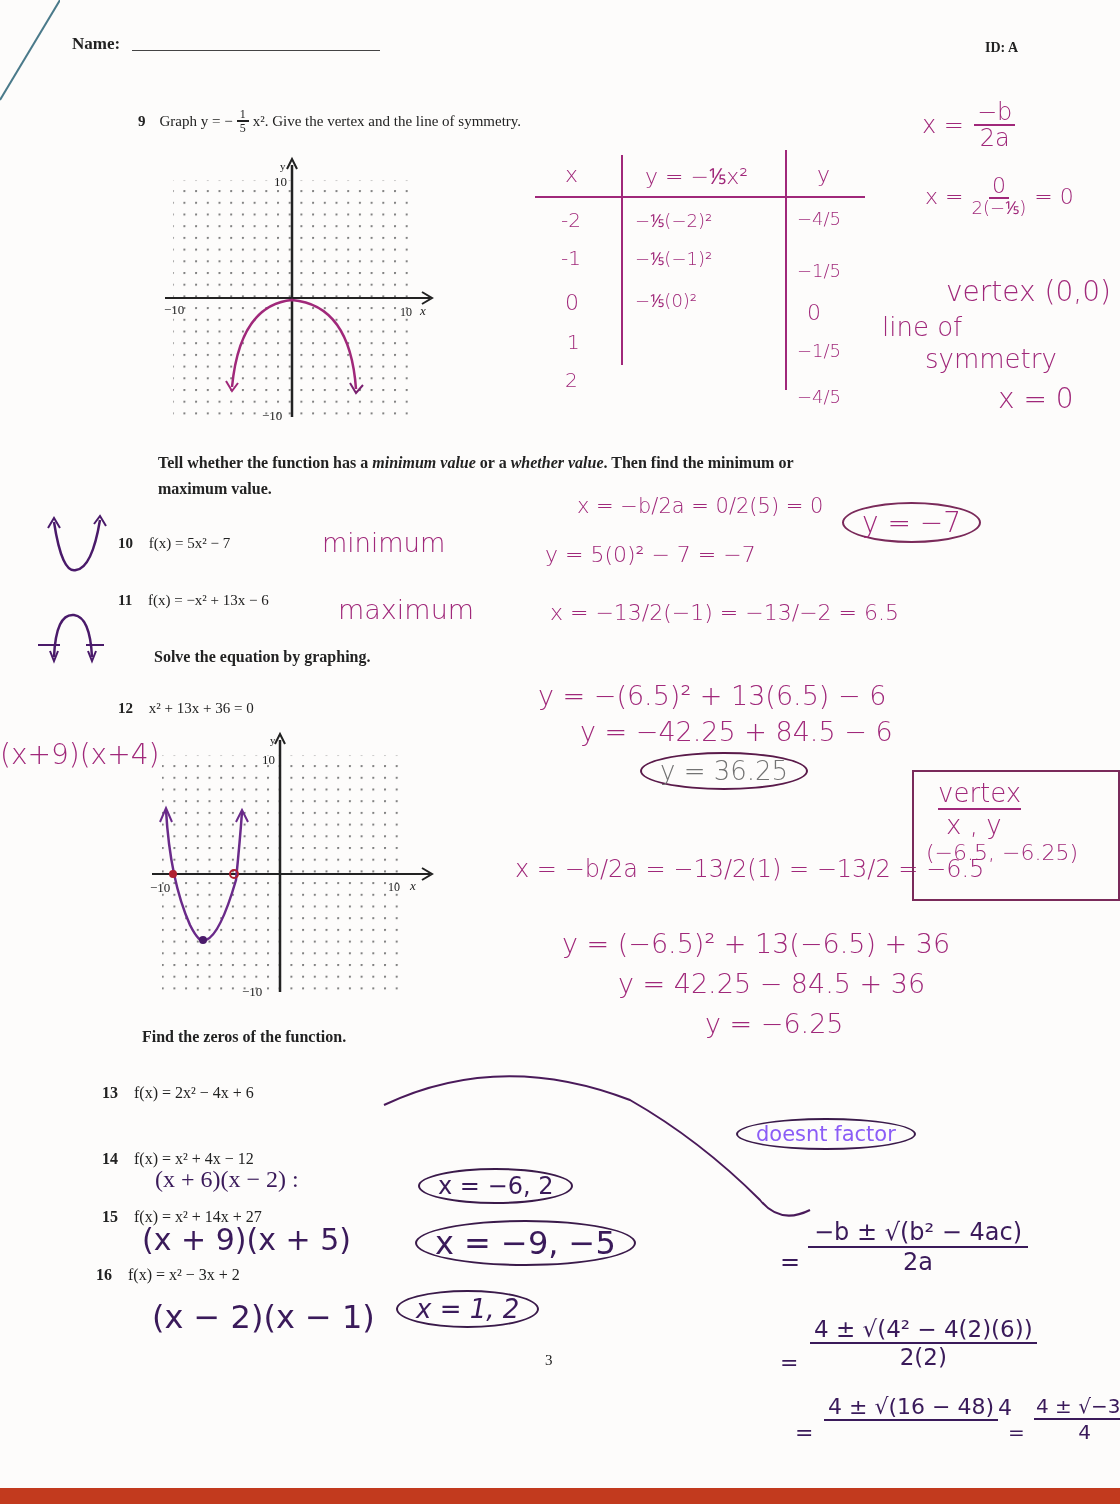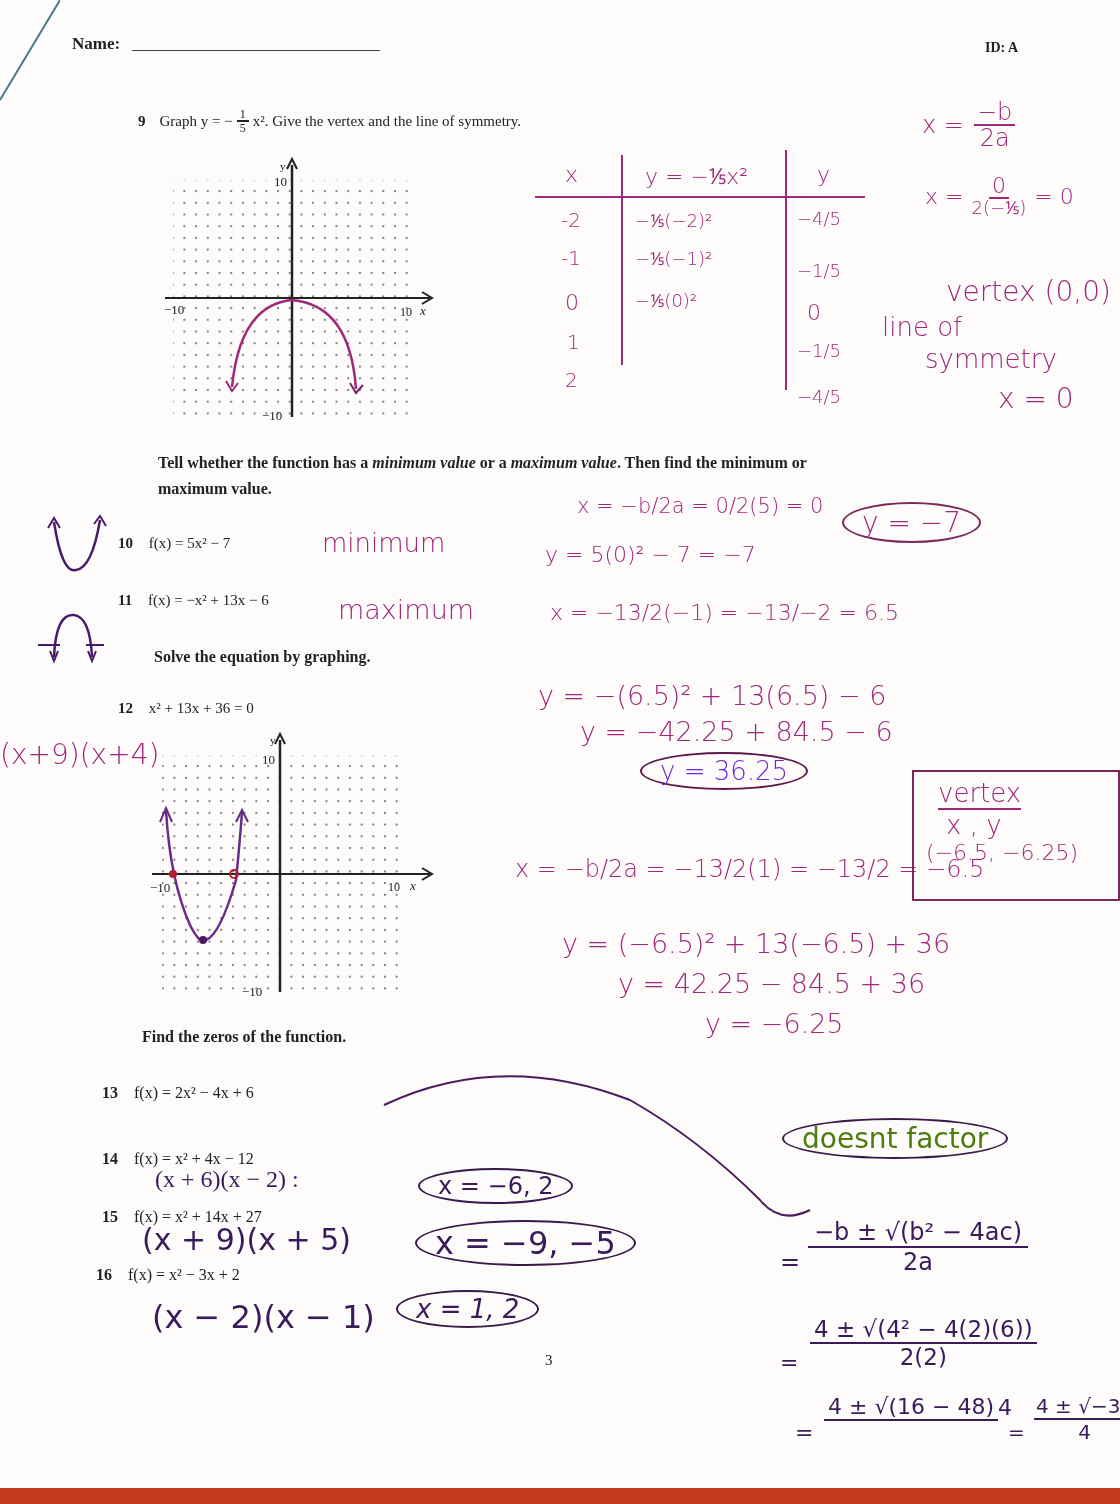--- a/index.html
+++ b/index.html
@@ -110,21 +110,21 @@
 </div>
 <div class="abs hand" style="left:910px; top:275px; font-size:28px;margin-left:36px;">vertex (0,0)</div>
 <div class="abs hand" style="left:882px; top:312px; font-size:26px;">line of</div>
 <div class="abs hand" style="left:925px; top:344px; font-size:26px;">symmetry</div>
 <div class="abs hand" style="left:998px; top:382px; font-size:28px;">x = 0</div>
 
 <div class="abs print bold" style="left:158px; top:454px; font-size:16px;">
   <span>Tell whether the function has a</span>
   <span class="ital">minimum value</span>
   <span>or a</span>
-  <span class="ital">maximum value</span><span>. Then find the minimum or</span>
+  <span class="ital">whether value</span><span>. Then find the minimum or</span>
 </div>
 <div class="abs print bold" style="left:158px; top:480px; font-size:16px;">maximum value.</div>
 
 <svg class="abs" style="left:42px; top:512px;" width="70" height="64" viewBox="0 0 70 64">
   <path d="M12,10 Q20,62 34,58 Q50,56 58,8" fill="none" stroke="#4a1a6a" stroke-width="2.5"></path>
   <path d="M6,16 L12,6 L18,16" fill="none" stroke="#4a1a6a" stroke-width="2"></path>
   <path d="M52,12 L58,4 L64,14" fill="none" stroke="#4a1a6a" stroke-width="2"></path>
 </svg>
 <div class="abs print" style="left:118px; top:535px; font-size:15px;">
   <span class="bold">10</span>
@@ -144,21 +144,21 @@
   <span class="bold">11</span>
   <span style="margin-left:12px;">f(x) = −x² + 13x − 6</span>
 </div>
 <div class="abs hand" style="left:338px; top:594px; font-size:27px;">maximum</div>
 <div class="abs hand" style="left:550px; top:600px; font-size:22px;">x = −13/2(−1) = −13/−2 = 6.5</div>
 
 <div class="abs print bold" style="left:154px; top:648px; font-size:16px;">Solve the equation by graphing.</div>
 
 <div class="abs hand" style="left:538px; top:680px; font-size:27px;">y = −(6.5)² + 13(6.5) − 6</div>
 <div class="abs hand" style="left:580px; top:716px; font-size:27px;">y = −42.25 + 84.5 − 6</div>
-<div class="abs hand oval" style="left:640px; top:752px; font-size:26px; color:#6d28d9; border-color:#5a1a4a;">y = 36.25</div>
+<div class="abs hand oval" style="left:640px; top:752px; font-size:26px; color:#737373; border-color:#5a1a4a;">y = 36.25</div>
 
 <div class="abs print" style="left:118px; top:700px; font-size:15px;">
   <span class="bold">12</span>
   <span style="margin-left:12px;">x² + 13x + 36 = 0</span>
 </div>
 <div class="abs hand" style="left:0px; top:738px; font-size:28px;">(x+9)(x+4)</div>
 
 <svg class="abs" style="left:150px; top:730px;" width="290" height="270" viewBox="0 0 290 270">
   <defs>
     <pattern id="dots2" x="0" y="0" width="11.7" height="11.7" patternUnits="userSpaceOnUse">
@@ -196,21 +196,21 @@
 
 <div class="abs print bold" style="left:142px; top:1028px; font-size:16px;">Find the zeros of the function.</div>
 
 <div class="abs print" style="left:102px; top:1084px; font-size:16px;">
   <span class="bold">13</span>
   <span style="margin-left:12px;">f(x) = 2x² − 4x + 6</span>
 </div>
 <svg class="abs" style="left:380px; top:1060px;" width="440" height="170" viewBox="0 0 440 170">
   <path d="M4,45 Q120,-10 250,40 Q320,80 380,140 Q400,165 430,150" fill="none" stroke="#4a1a5a" stroke-width="2"></path>
 </svg>
-<div class="abs hand-dark oval" style="left:782px; top:1118px; font-size:28px; color:#4d7c0f;">doesnt factor</div>
+<div class="abs hand-dark oval" style="left:736px; top:1118px; font-size:21px; color:#8b5cf6;">doesnt factor</div>
 
 <div class="abs hand-dark" style="left:780px; top:1248px; font-size:24px;">=</div>
 <div class="abs hand-dark" style="left:808px; top:1218px; font-size:24px; display:flex; flex-direction:column; align-items:center;">
   <span style="border-bottom:2px solid #3a1a5a; padding:0 6px;">−b ± √(b² − 4ac)</span>
   <span>2a</span>
 </div>
 
 <div class="abs hand-dark" style="left:780px; top:1350px; font-size:22px;">=</div>
 <div class="abs hand-dark" style="left:810px; top:1316px; font-size:23px; display:flex; flex-direction:column; align-items:center;">
   <span style="border-bottom:2px solid #3a1a5a; padding:0 4px;">4 ± √(4² − 4(2)(6))</span>

